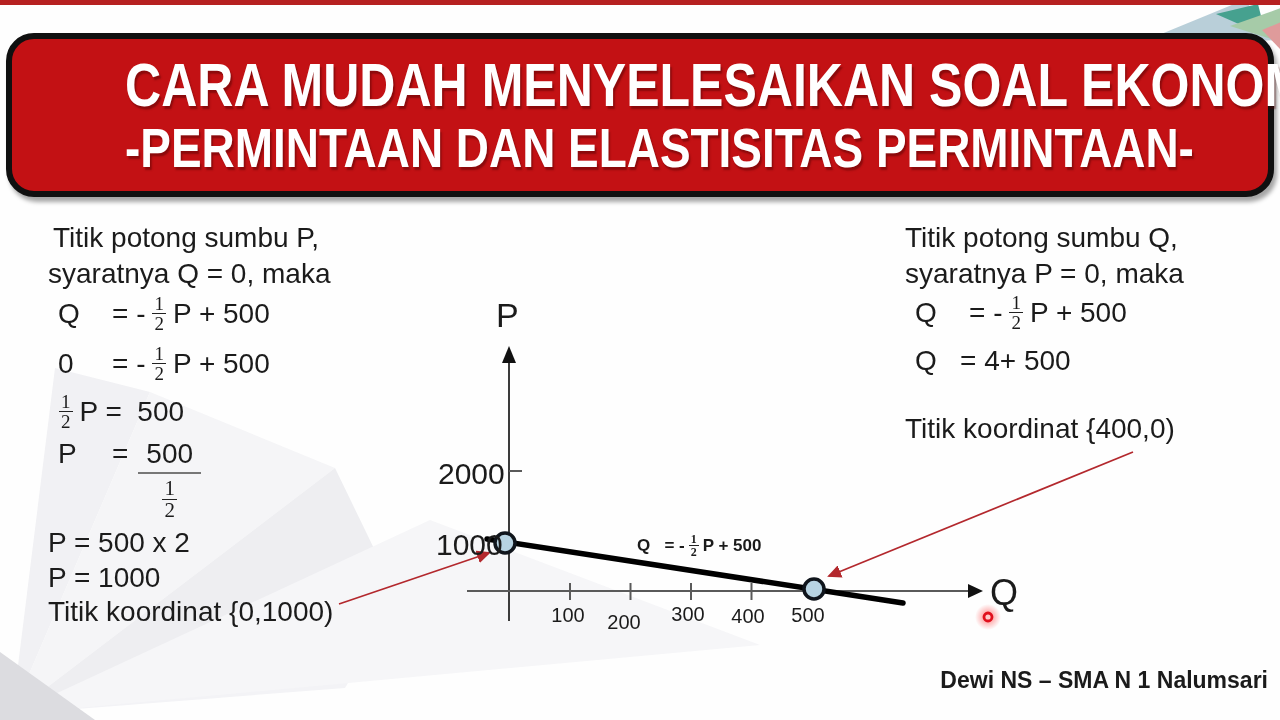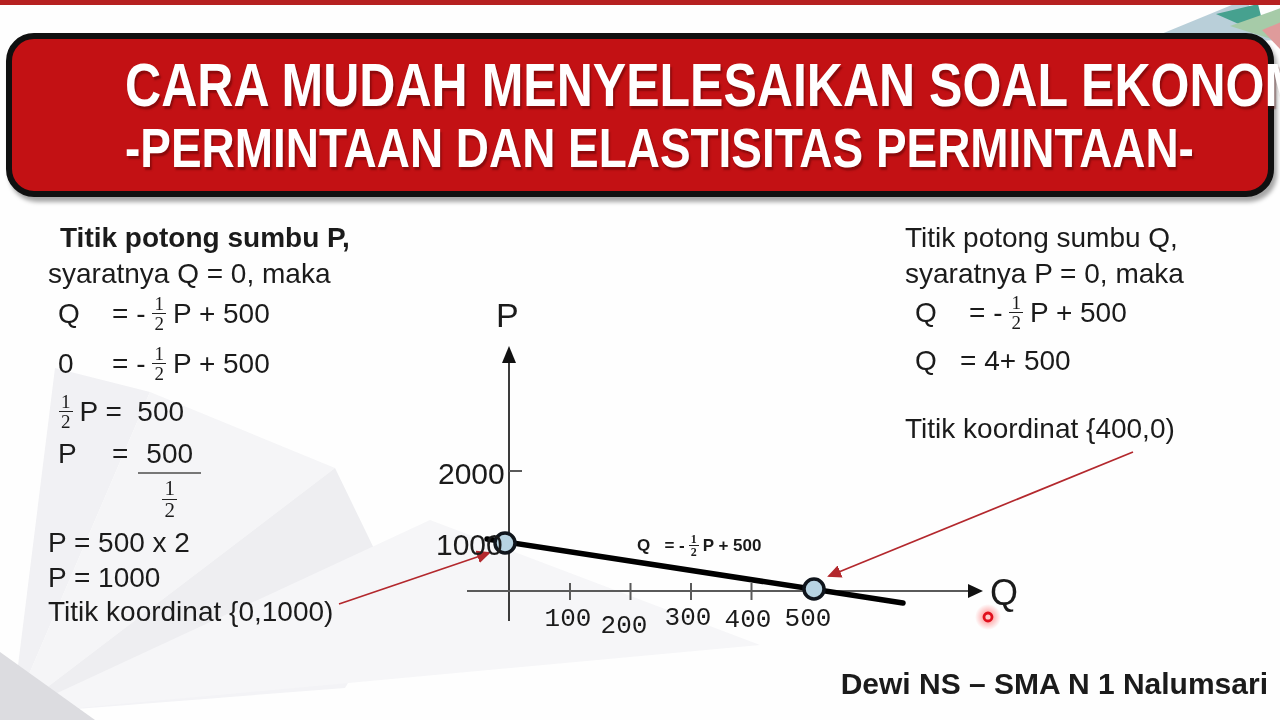--- a/index.html
+++ b/index.html
@@ -23,27 +23,27 @@
   .eq .lhs{display:inline-block;width:54px;}
   .frac{display:inline-flex;flex-direction:column;align-items:center;
         font-family:"Liberation Serif",serif;font-size:19px;line-height:1.0;margin:0 7px;}
   .frac .den{border-top:1.6px solid #222;padding:0 2px;}
   .bigfrac{font-size:21px;}
   .overunder{display:inline-flex;flex-direction:column;align-items:center;}
   .overunder .numer{border-bottom:2px solid #777;padding:0 8px 2px 8px;}
   .overunder .bigfrac{margin-top:4px;}
   .axis-label{position:absolute;z-index:5;}
   .ytick{position:absolute;width:62px;text-align:right;font-size:30px;z-index:5;}
-  .xtick{position:absolute;width:70px;text-align:center;font-size:26px;
-         font-family:Liberation Mono, monospace;z-index:5;}
+  .xtick{position:absolute;width:70px;text-align:center;font-size:20px;
+         font-family:Liberation Sans, sans-serif;z-index:5;}
   .line-eq{position:absolute;left:637px;top:533px;display:flex;align-items:center;
            font-size:17px;font-weight:bold;z-index:5;white-space:pre;}
   .line-eq .frac{font-size:12px;margin:0 4px;}
   .line-eq .frac .den{border-top:1.2px solid #222;}
-  .footer{position:absolute;right:12px;top:667px;font-size:30px;font-weight:bold;z-index:5;}
+  .footer{position:absolute;right:12px;top:667px;font-size:23px;font-weight:bold;z-index:5;}
 </style>
 </head>
 <body>
 
 <div class="slide">
 
   <div class="top-strip"></div>
 
   <svg class="deco" width="1280" height="720">
     <polygon points="12,714 55,368 150,392" fill="#f1f1f4"></polygon>
@@ -107,21 +107,21 @@
     <span>Q</span><span>&nbsp;&nbsp;&nbsp;</span>
     <span>= -</span>
     <span class="frac">
       <span class="num">1</span>
       <span class="den">2</span>
     </span>
     <span>P + 500</span>
   </div>
 
   <div class="block" style="left:48px;top:222px;width:370px;height:420px;">
-    <div class="bl" style="left:12px;top:0;font-weight:bold;">Titik potong sumbu P,</div>
+    <div class="bl" style="left:5px;top:0;">Titik potong sumbu P,</div>
     <div class="bl" style="left:0;top:36px;">syaratnya Q = 0, maka</div>
 
     <div class="bl eq" style="left:10px;top:72px;">
       <span class="lhs">Q</span>
       <span>= -</span>
       <span class="frac">
         <span class="num">1</span>
         <span class="den">2</span>
       </span>
       <span>P + 500</span>

